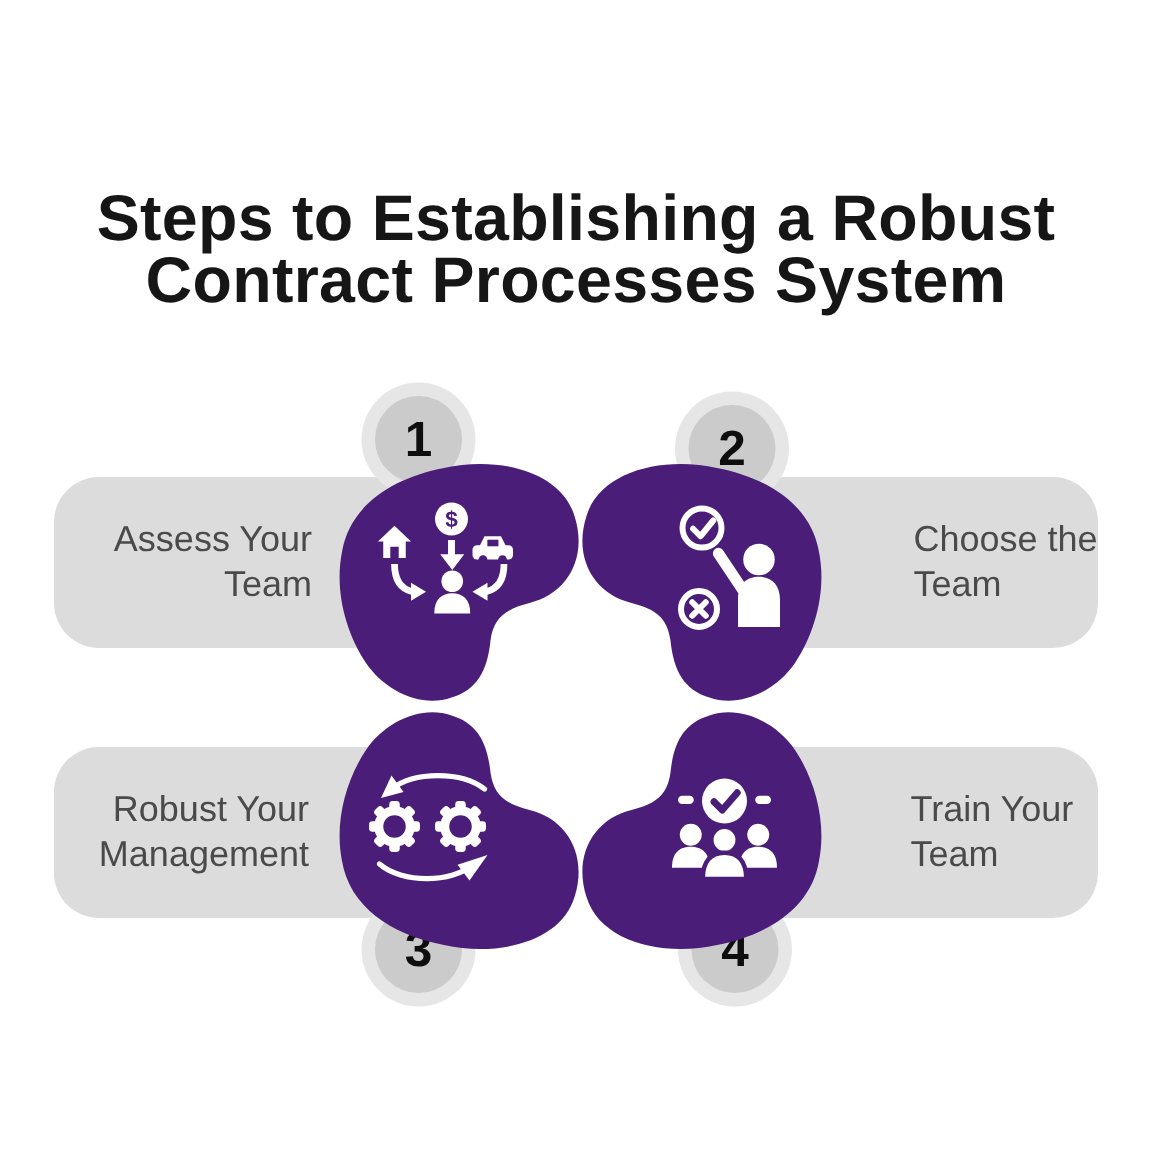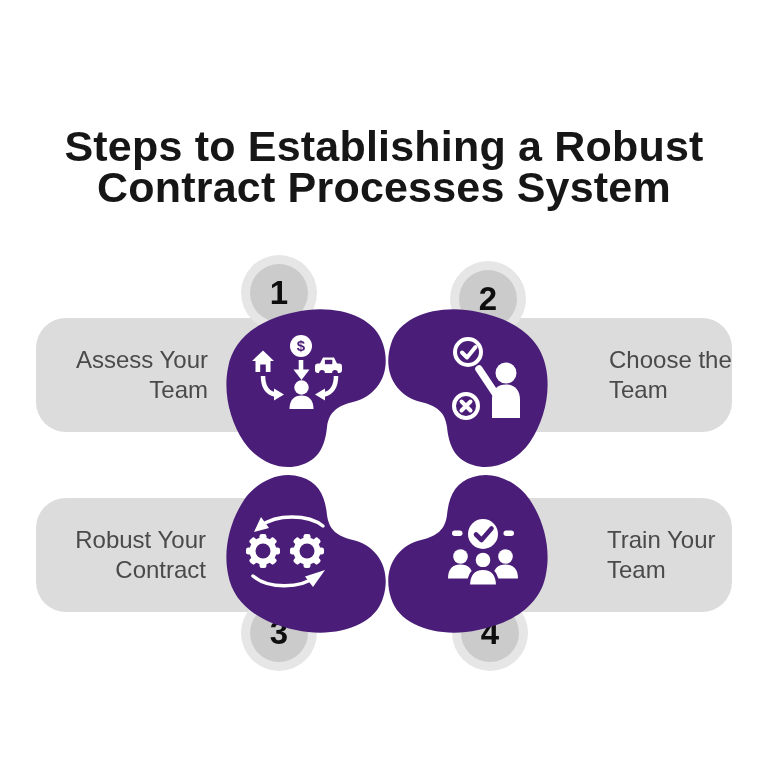--- a/index.html
+++ b/index.html
@@ -157,20 +157,20 @@
   <div class="label right" id="label1">
     <span>Assess Your</span>
     <span>Team</span>
   </div>
   <div class="label left" id="label2">
     <span>Choose the</span>
     <span>Team</span>
   </div>
   <div class="label right" id="label3">
     <span>Robust Your</span>
-    <span>Contract</span>
+    <span>Management</span>
   </div>
   <div class="label left" id="label4">
     <span>Train Your</span>
     <span>Team</span>
   </div>
 
 </div>
 
 </body></html>

